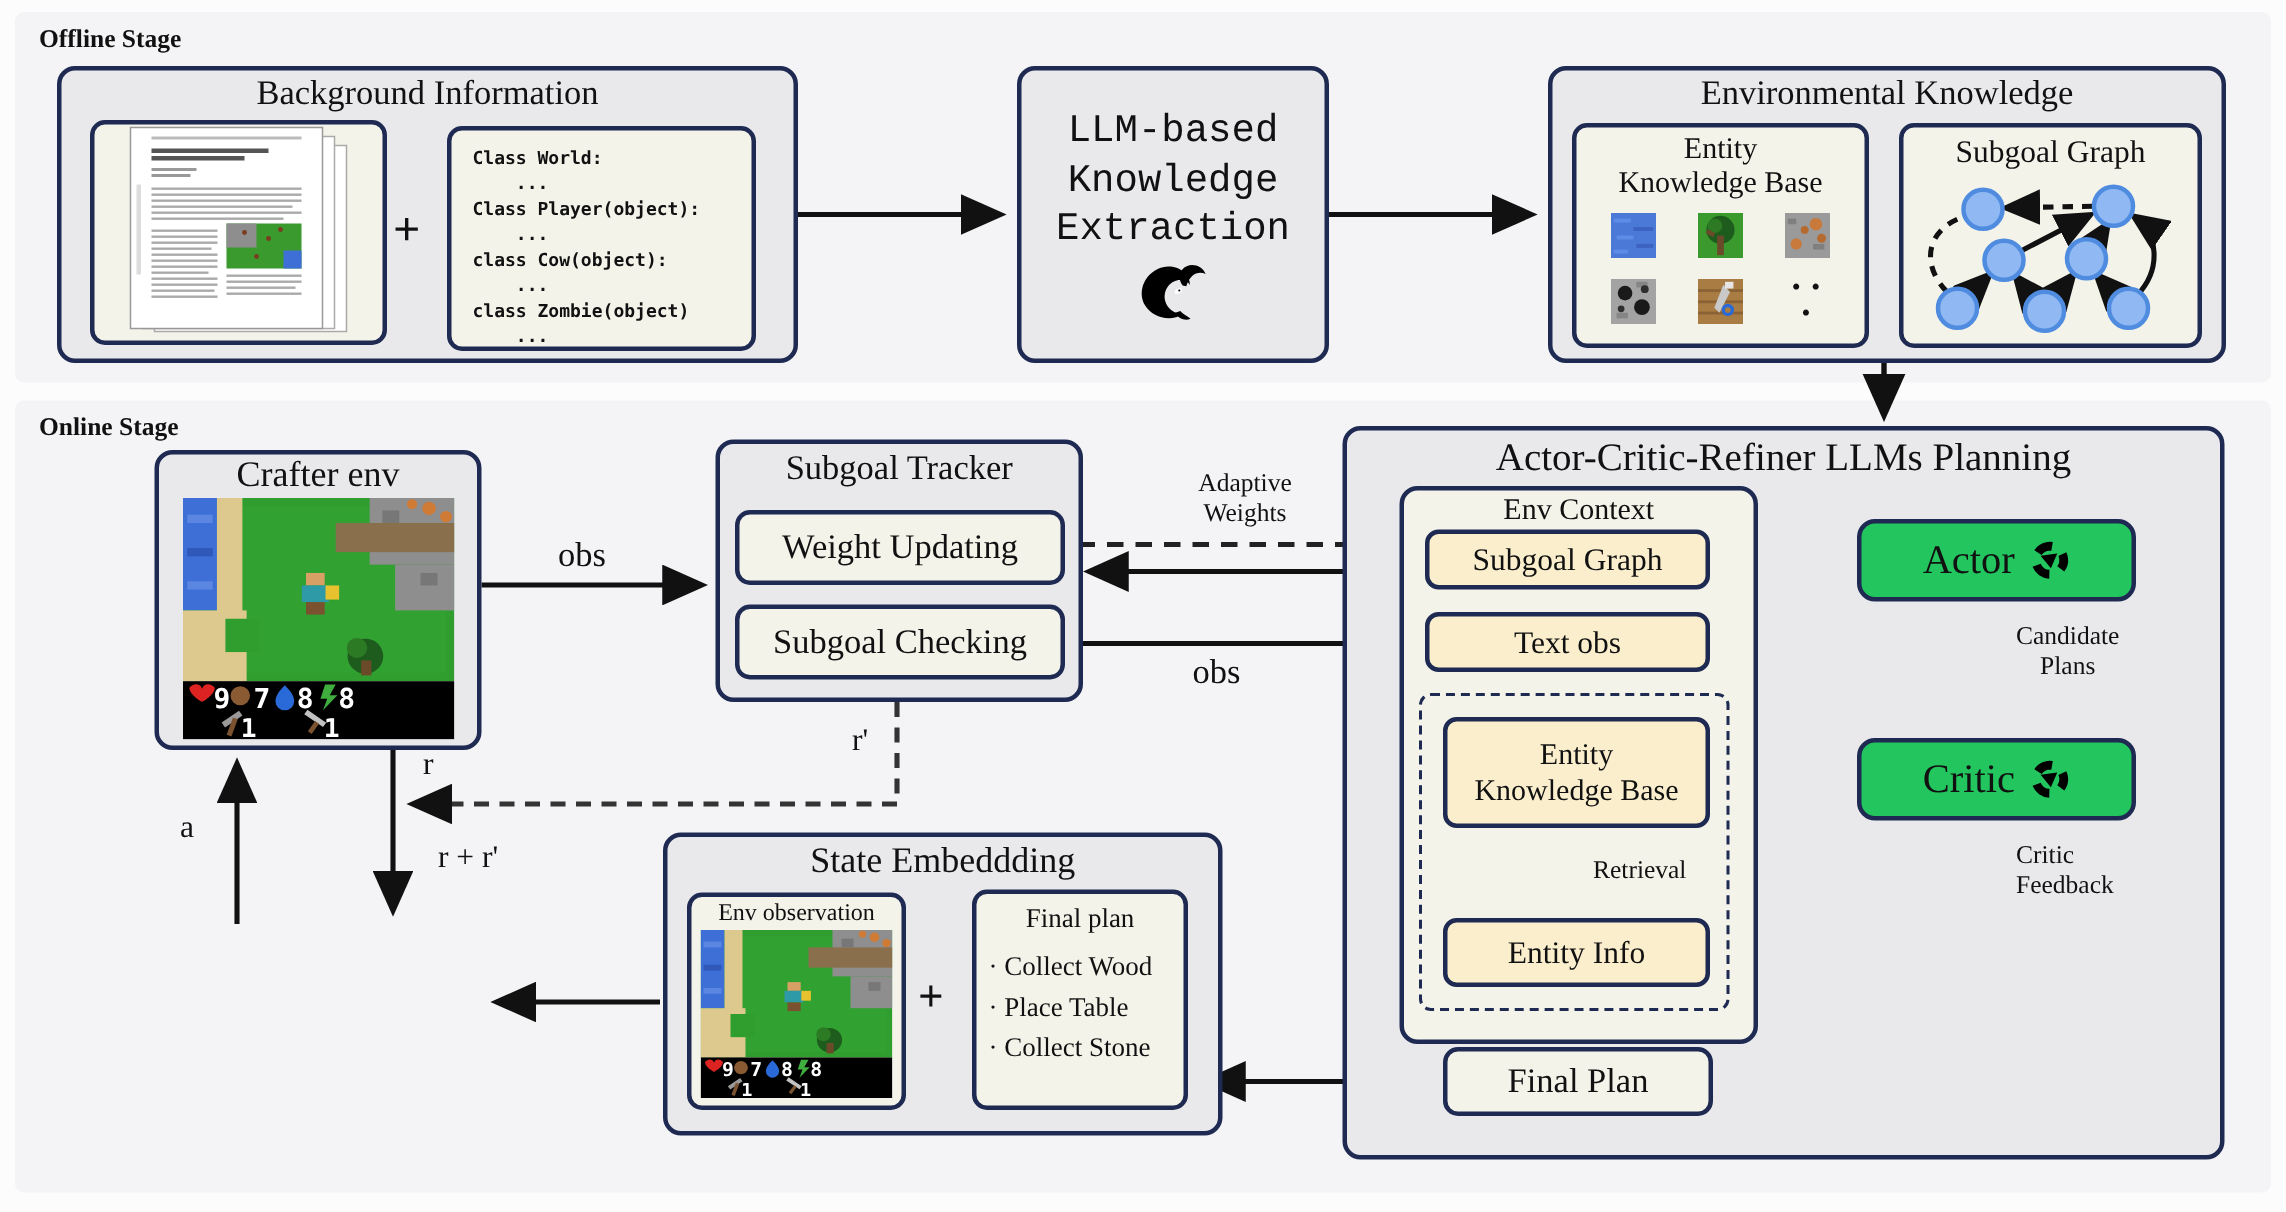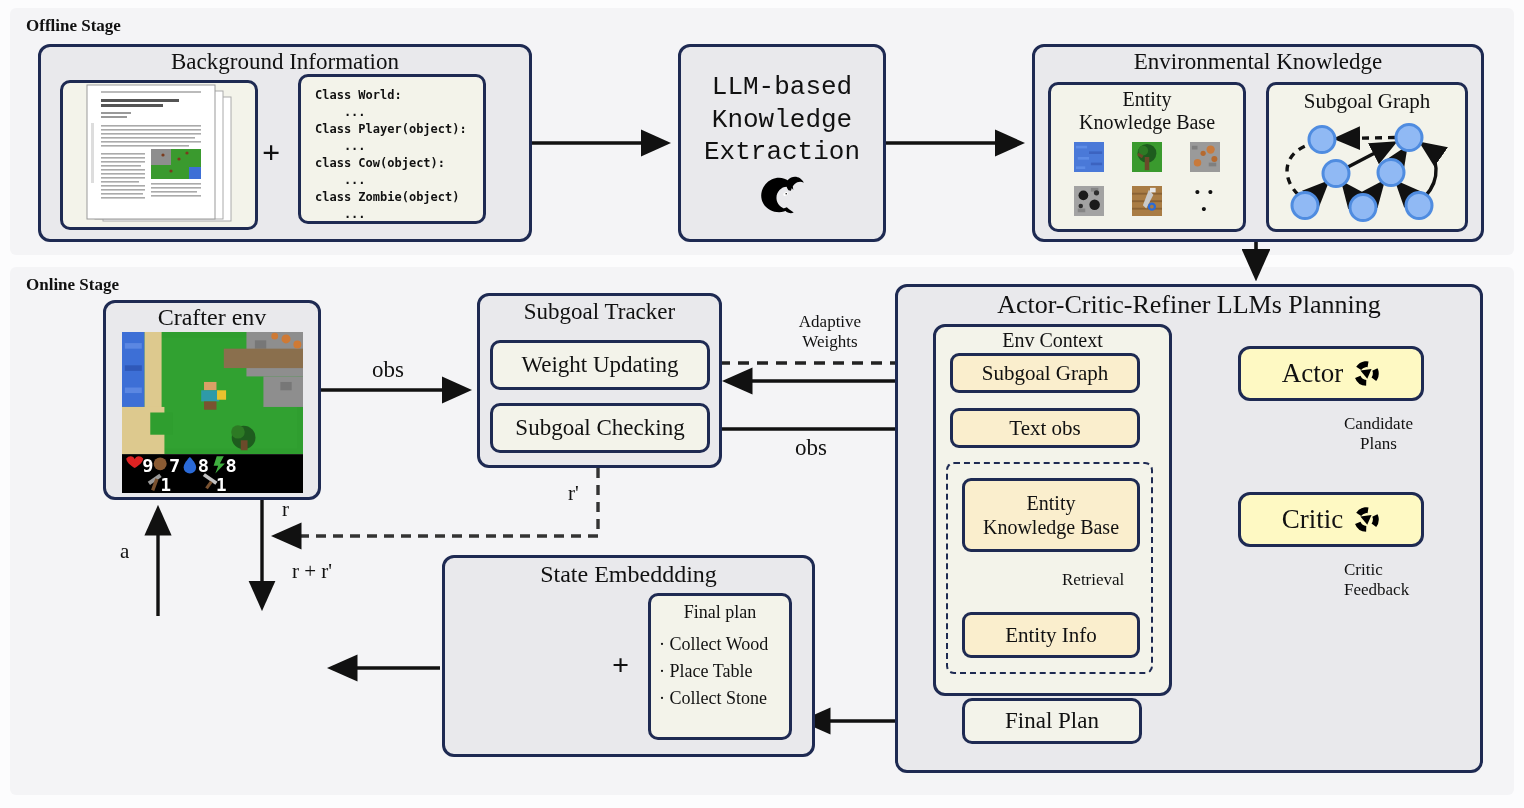--- a/index.html
+++ b/index.html
@@ -5,21 +5,21 @@
   html,body{margin:0;padding:0;background:#fcfcfd;}
   #canvas{position:relative;width:1524px;height:808px;background:#fcfcfd;overflow:hidden;
           font-family:"Liberation Serif", serif;color:#111;}
   .abs{position:absolute;}
   .panel{background:#f4f4f6;border-radius:6px;}
   .stage-label{font-weight:bold;font-size:17px;font-family:"Liberation Serif",serif;}
   .box{background:#e9e9ec;border:3px solid #1e2a52;border-radius:12px;box-sizing:border-box;}
   .cream{background:#f3f3ea;border:3px solid #1e2a52;border-radius:10px;box-sizing:border-box;}
   .ybox{background:#faeecd;border:3px solid #1e2a52;border-radius:9px;box-sizing:border-box;
         display:flex;align-items:center;justify-content:center;font-size:21px;}
-  .gbox{background:#fef9c3;border:3px solid #1e2a52;border-radius:12px;box-sizing:border-box;
+  .gbox{background:#22c55e;border:3px solid #1e2a52;border-radius:12px;box-sizing:border-box;
         display:flex;align-items:center;justify-content:center;gap:10px;font-size:27px;}
   .dashedbox{border:2.5px dashed #1e2a52;border-radius:8px;box-sizing:border-box;}
   .ctr{text-align:center;}
   .lbl{font-size:21px;line-height:1.05;}
   .lbl-s{font-size:17px;line-height:1.15;}
   pre.code{margin:0;font-family:"DejaVu Sans Mono",monospace;font-weight:bold;
            font-size:12px;line-height:17px;white-space:pre;color:#111;}
   svg{display:block;}
   .flexcol{display:flex;flex-direction:column;align-items:center;justify-content:center;}
 </style>
@@ -178,21 +178,21 @@
       <rect x="88" y="66" width="20" height="16" fill="#8e8e8e"></rect>
       <rect x="126" y="84" width="12" height="12" fill="#3d6fd6"></rect>
       <circle cx="100" cy="72" r="1.6" fill="#7a3b1e"></circle>
         <circle cx="116" cy="76" r="1.6" fill="#7a3b1e"></circle>
       <circle cx="108" cy="88" r="1.6" fill="#7a3b1e"></circle>
         <circle cx="124" cy="70" r="1.6" fill="#7a3b1e"></circle>
       <rect x="28" y="40" width="3" height="60" fill="#ddd"></rect>
     </svg>
   </div>
   <div class="abs" style="left:262px;top:134px;font-size:32px;font-weight:bold;">+</div>
-  <div class="abs cream" style="left:298px;top:74px;width:188px;height:150px;padding:10px 0 0 14px;">
+  <div class="abs cream" style="left:298px;top:84px;width:206px;height:150px;padding:10px 0 0 14px;">
     <pre class="code">Class World:
     ...
 Class Player(object):
     ...
 class Cow(object):
     ...
 class Zombie(object)
     ...</pre>
   </div>
 
@@ -324,20 +324,26 @@
   <div class="abs lbl" style="left:795px;top:436px;font-size:23px;">obs</div>
   <div class="abs lbl" style="left:568px;top:482px;">r'</div>
   <div class="abs lbl" style="left:282px;top:498px;">r</div>
   <div class="abs lbl" style="left:292px;top:560px;">r + r'</div>
   <div class="abs lbl" style="left:120px;top:540px;">a</div>
 
 
   <div class="abs box" style="left:442px;top:555px;width:373px;height:202px;">
     <div class="ctr" style="font-size:24px;margin-top:3px;">State Embeddding</div>
   </div>
+  <div class="abs cream ctr" style="left:458px;top:595px;width:146px;height:145px;">
+    <div style="font-size:16px;margin-top:2px;">Env observation</div>
+    <svg width="128" height="112" viewBox="0 0 64 58" preserveAspectRatio="none" style="margin:2px auto 0;">
+      <use href="#crafter-scene"></use>
+    </svg>
+  </div>
   <div class="abs" style="left:612px;top:648px;font-size:30px;font-weight:bold;">+</div>
   <div class="abs cream" style="left:648px;top:593px;width:144px;height:147px;">
     <div class="ctr" style="font-size:18px;margin-top:6px;">Final plan</div>
     <div style="font-size:18px;line-height:27px;margin:8px 0 0 8px;">
       <div>· Collect Wood</div>
       <div>· Place Table</div>
       <div>· Collect Stone</div>
     </div>
   </div>
 

